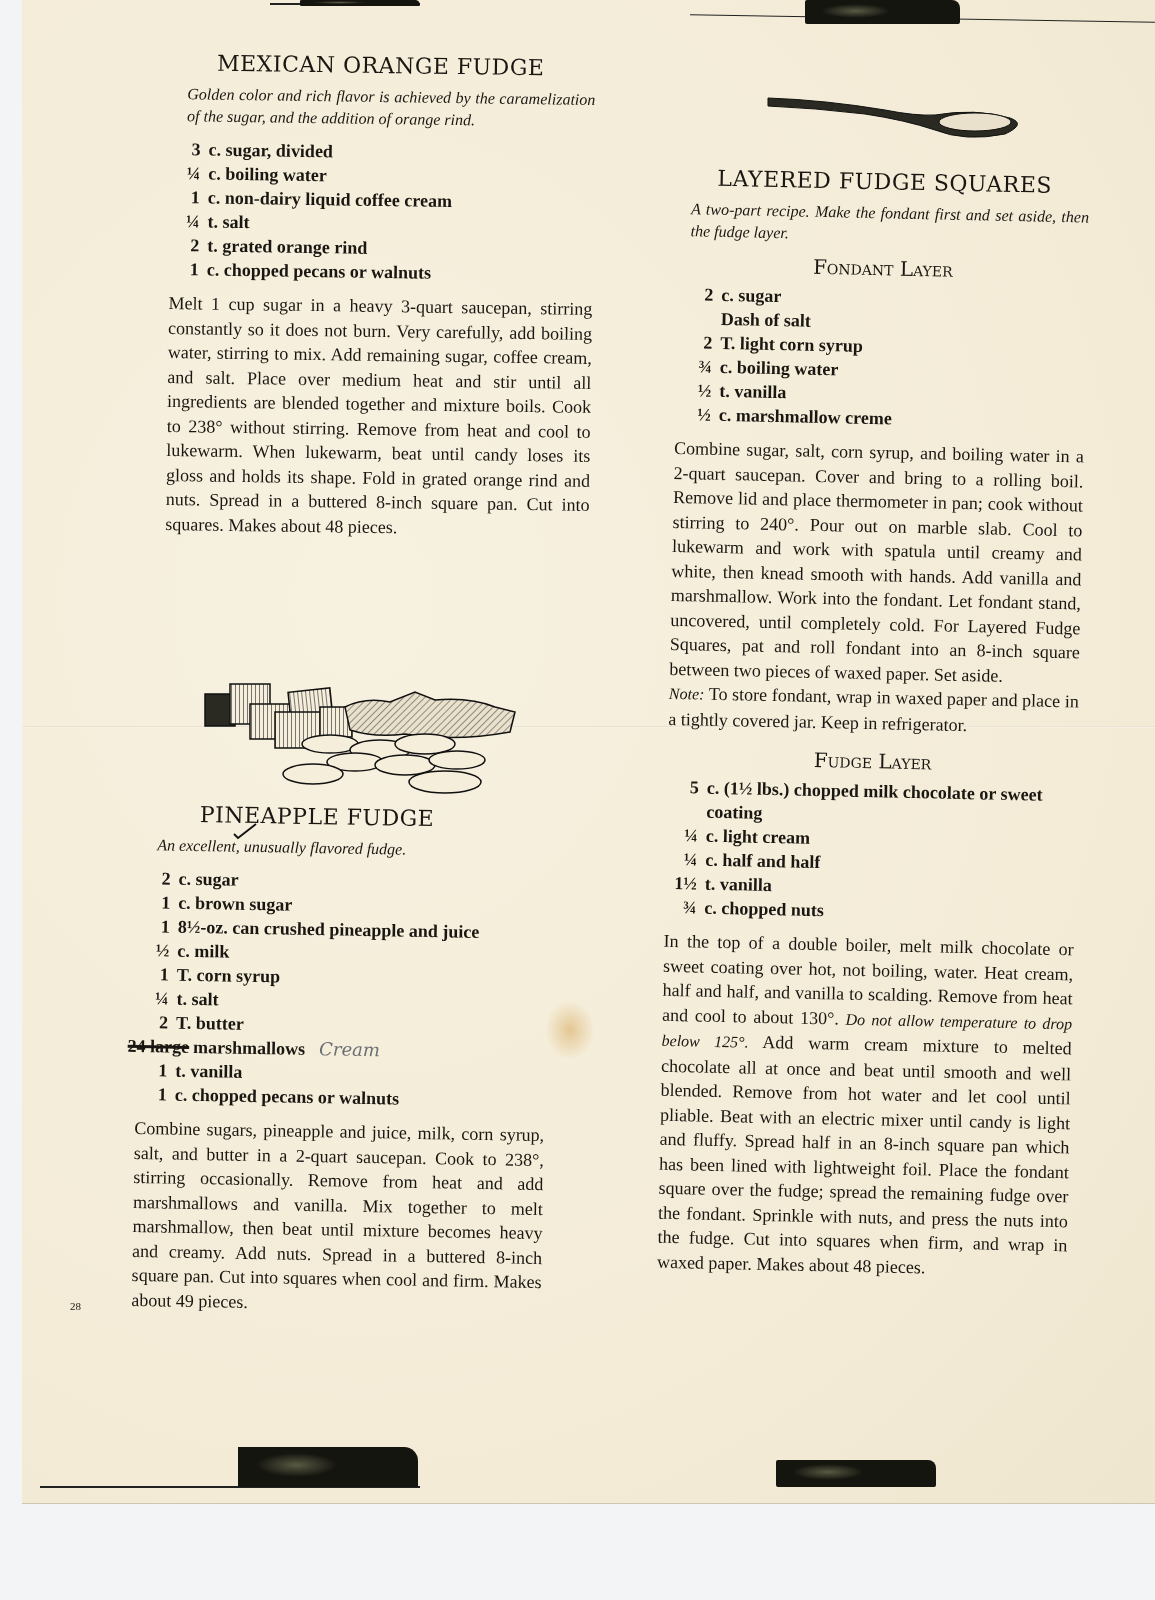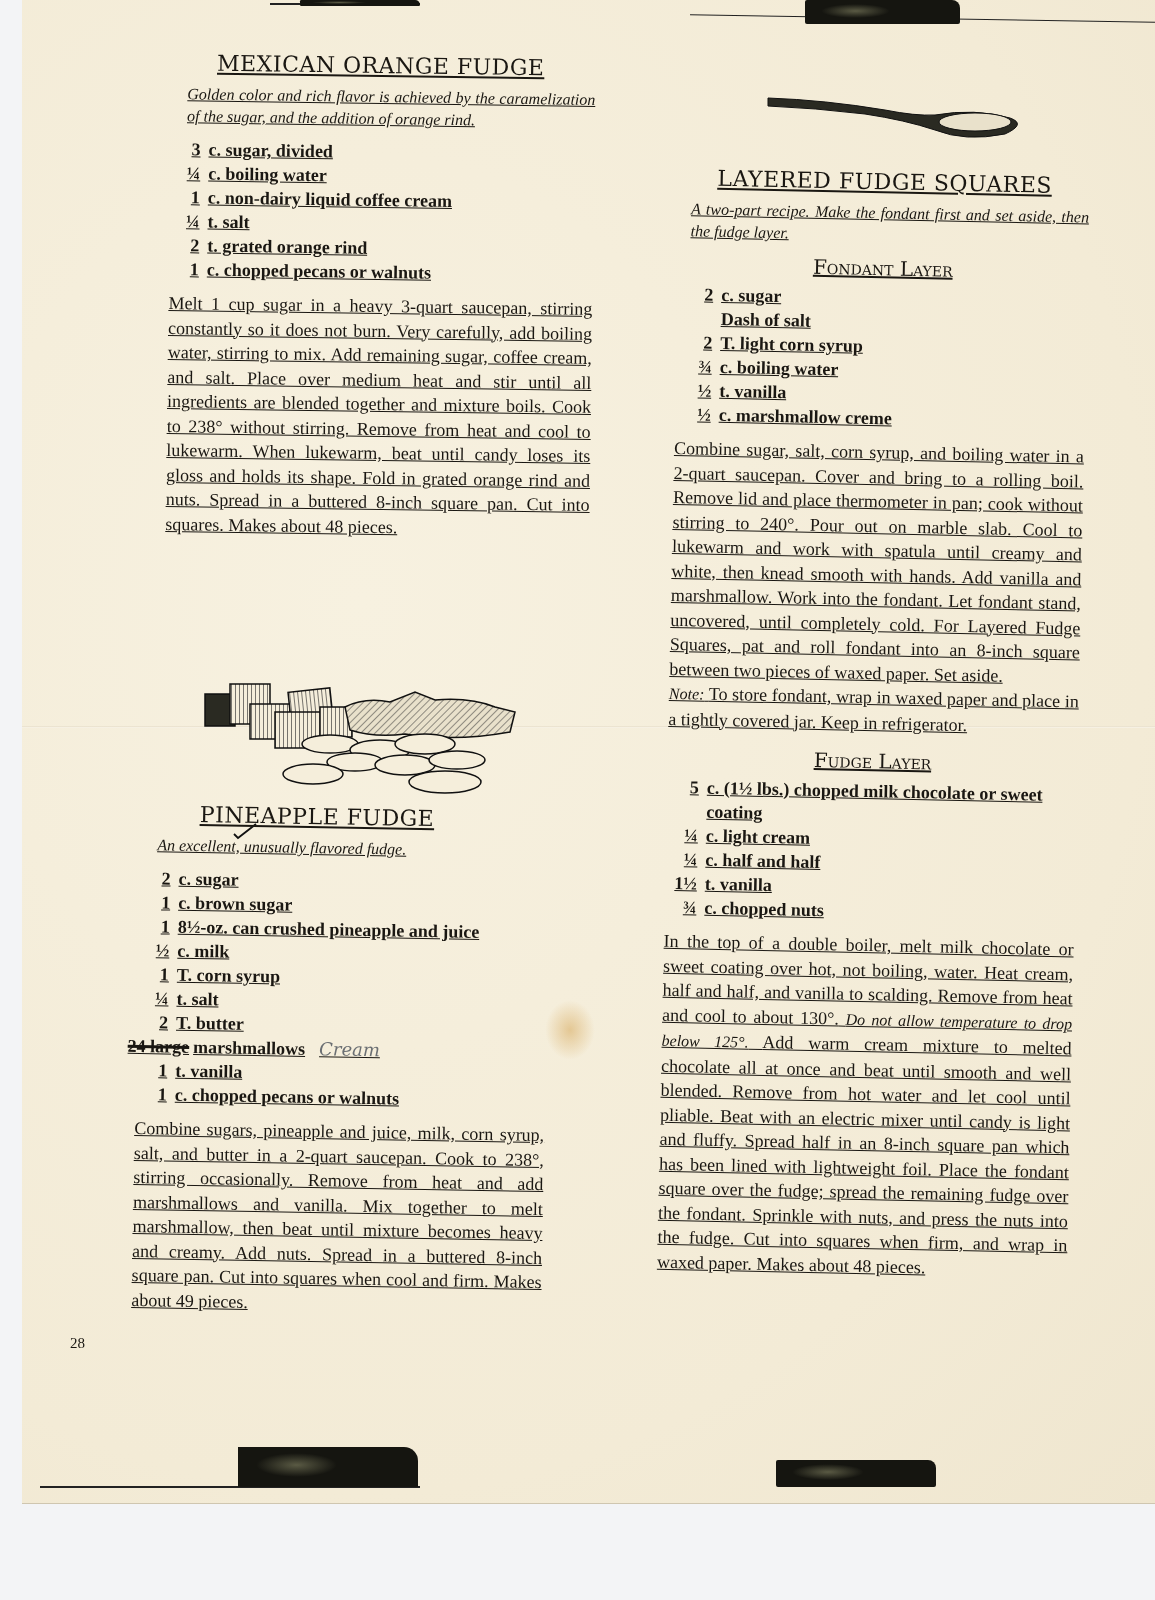--- a/index.html
+++ b/index.html
@@ -21,21 +21,21 @@
   }
   .tab {
     position:absolute; background:#151510;
     border-radius:2px 8px 2px 2px;
   }
   .tab::after {
     content:""; position:absolute; left:10%; top:15%; width:45%; height:60%;
     background:radial-gradient(ellipse,#5a5a44 0%,rgba(20,20,16,0) 70%);
   }
   .rule { position:absolute; height:2px; background:#222; }
-  .col { position:absolute;text-decoration:underline; }
+  .col { position:absolute; }
   h2.title {
     margin:0; font-weight:normal; font-size:22px; letter-spacing:0.5px;
     text-align:center; font-family:"DejaVu Serif", serif;
   }
   .intro {
     font-style:italic; font-size:16px; line-height:22px; text-align:justify;
     margin:8px 0 10px 0; font-family:"Liberation Serif", serif;
   }
   .sub {
     text-align:center; font-variant:small-caps; font-size:20px;
@@ -45,21 +45,21 @@
   ul.ing li { display:flex; }
   ul.ing .q { width:26px; text-align:right; margin-right:8px; flex:none; }
   ul.ing .t { flex:1; }
   .strike { text-decoration:line-through; text-decoration-thickness:3px; }
   .hand { font-family:"DejaVu Serif", serif; font-style:italic; color:#6b6f73; font-size:18px; margin-left:14px; font-weight:normal; }
   p.method {
     font-size:18px; line-height:24.5px; text-align:justify; margin:10px 0 0 0;
     font-family:"Liberation Serif", serif;
   }
   p.method em { font-size:16px; }
-  .pageno { position:absolute; left:70px; top:1335px; font-size:15px; font-family:"Liberation Serif", serif; }
+  .pageno { position:absolute; left:70px; top:1300px; font-size:11px; font-family:"Liberation Serif", serif; }
   .check { position:absolute; left:232px; top:822px; width:26px; height:18px; }
   .illus { position:absolute; }
   .stain { position:absolute; left:545px; top:1000px; width:50px; height:60px;
     background:radial-gradient(ellipse at 50% 50%, rgba(214,168,90,0.55) 0%, rgba(214,168,90,0) 70%); }
 </style>
 </head>
 <body>
 
 <div class="page"></div>
 <div class="fold"></div>

